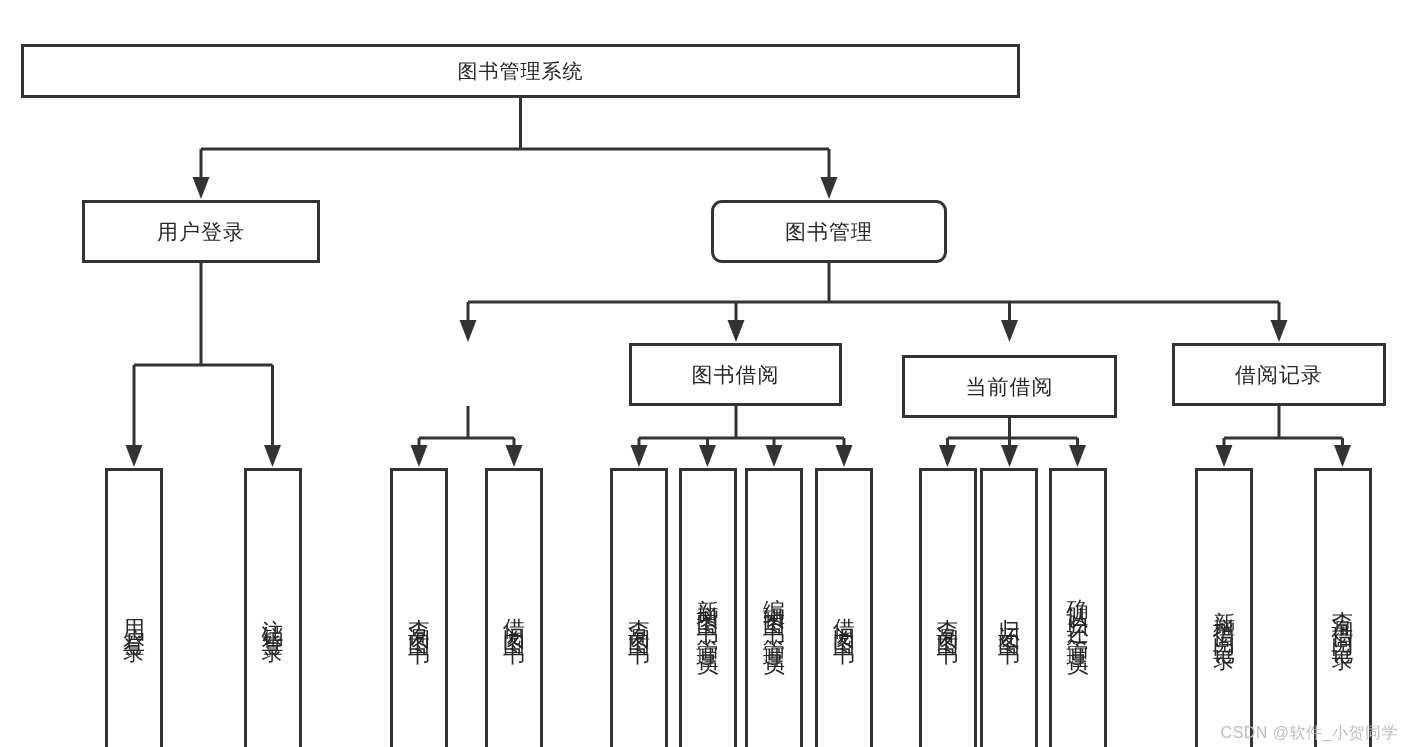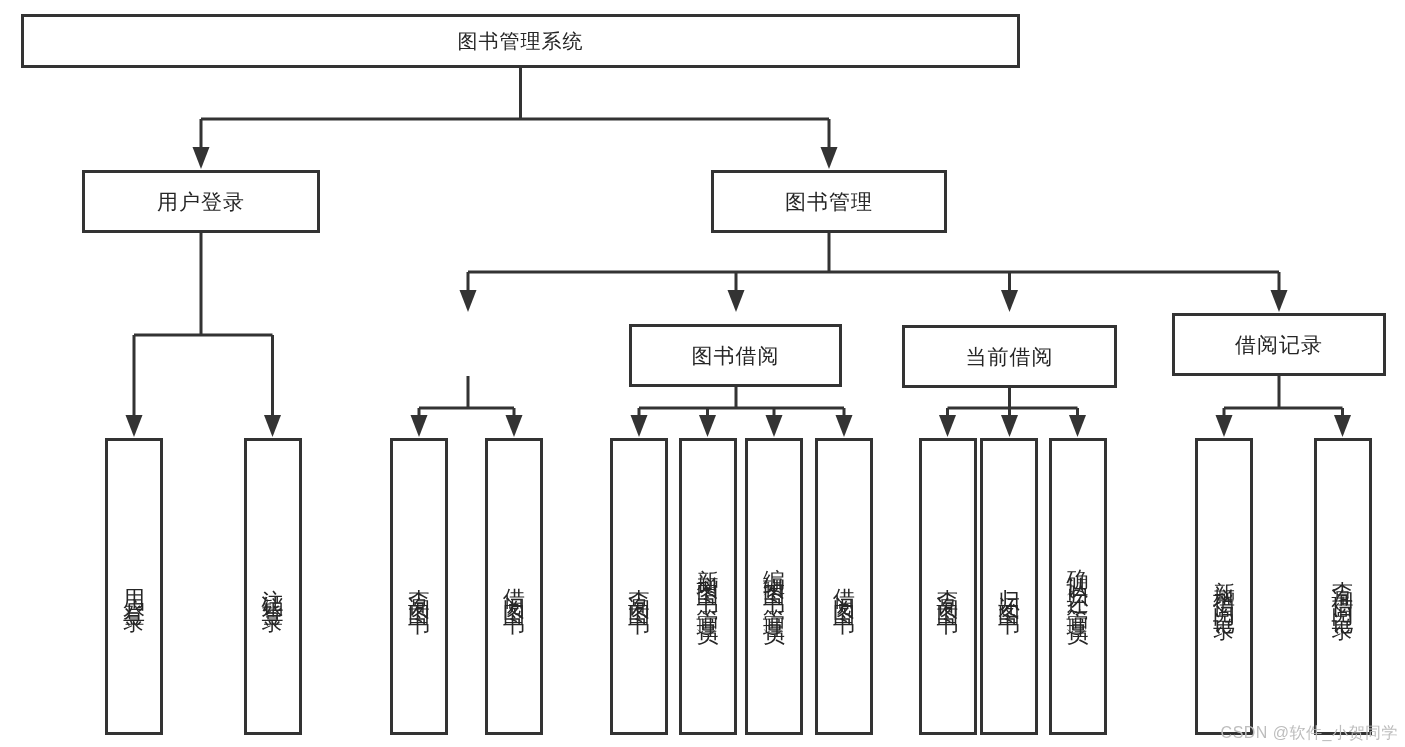--- a/index.html
+++ b/index.html
@@ -10,21 +10,21 @@
   }
   html,body{margin:0;padding:0;}
   body{
     width:1405px;height:747px;
     background:var(--bg);
     position:relative;
     overflow:hidden;
     font-family:"Liberation Sans", sans-serif;
     color:var(--text);
   }
-  .stage{position:absolute;inset:0;}
+  .stage{position:absolute;inset:0;margin-top:30px;}
   svg.connectors{position:absolute;left:0;top:0;z-index:1;pointer-events:none;}
   svg.connectors path{stroke:var(--line);stroke-width:3;fill:none;}
   svg.connectors polygon{fill:var(--line);stroke:none;}
   .node{
     position:absolute;
     background:#fff;
     border:3px solid var(--line);
     box-sizing:border-box;
     display:flex;align-items:center;justify-content:center;
     z-index:2;
@@ -99,23 +99,23 @@
     <g>
       <path d="M1279 376 V408 M1224 408 H1342.5 M1224 408 V419 M1342.5 408 V419"></path>
       <polygon points="1215.5,415 1232.5,415 1224,437"></polygon>
       <polygon points="1334,415 1351,415 1342.5,437"></polygon>
     </g>
   </svg>
 
   <div class="node h-node root-node" style="left:21px;top:14px;width:999px;height:54px;">图书管理系统</div>
 
   <div class="node h-node" style="left:82px;top:170px;width:238px;height:63px;">用户登录</div>
-  <div class="node h-node" style="left:711px;top:170px;width:236px;height:63px;">图书管理</div>
+  <div class="node h-node" style="left:711px;top:170px;width:236px;height:63px;border-radius:11px;">图书管理</div>
 
-  <div class="node h-node" style="left:629px;top:324px;width:213px;height:63px;">图书借阅</div>
+  <div class="node h-node" style="left:629px;top:313px;width:213px;height:63px;">图书借阅</div>
   <div class="node h-node" style="left:902px;top:325px;width:215px;height:63px;">当前借阅</div>
   <div class="node h-node" style="left:1172px;top:313px;width:214px;height:63px;">借阅记录</div>
 
   <div class="node v-node" style="left:105px;top:438px;width:58px;height:297px;">用户登录</div>
   <div class="node v-node" style="left:243.5px;top:438px;width:58px;height:297px;">注销登录</div>
 
   <div class="node v-node" style="left:390px;top:438px;width:58px;height:297px;">查询图书</div>
   <div class="node v-node" style="left:485px;top:438px;width:58px;height:297px;">借阅图书</div>
 
   <div class="node v-node" style="left:610px;top:438px;width:58px;height:297px;">查询图书</div>

